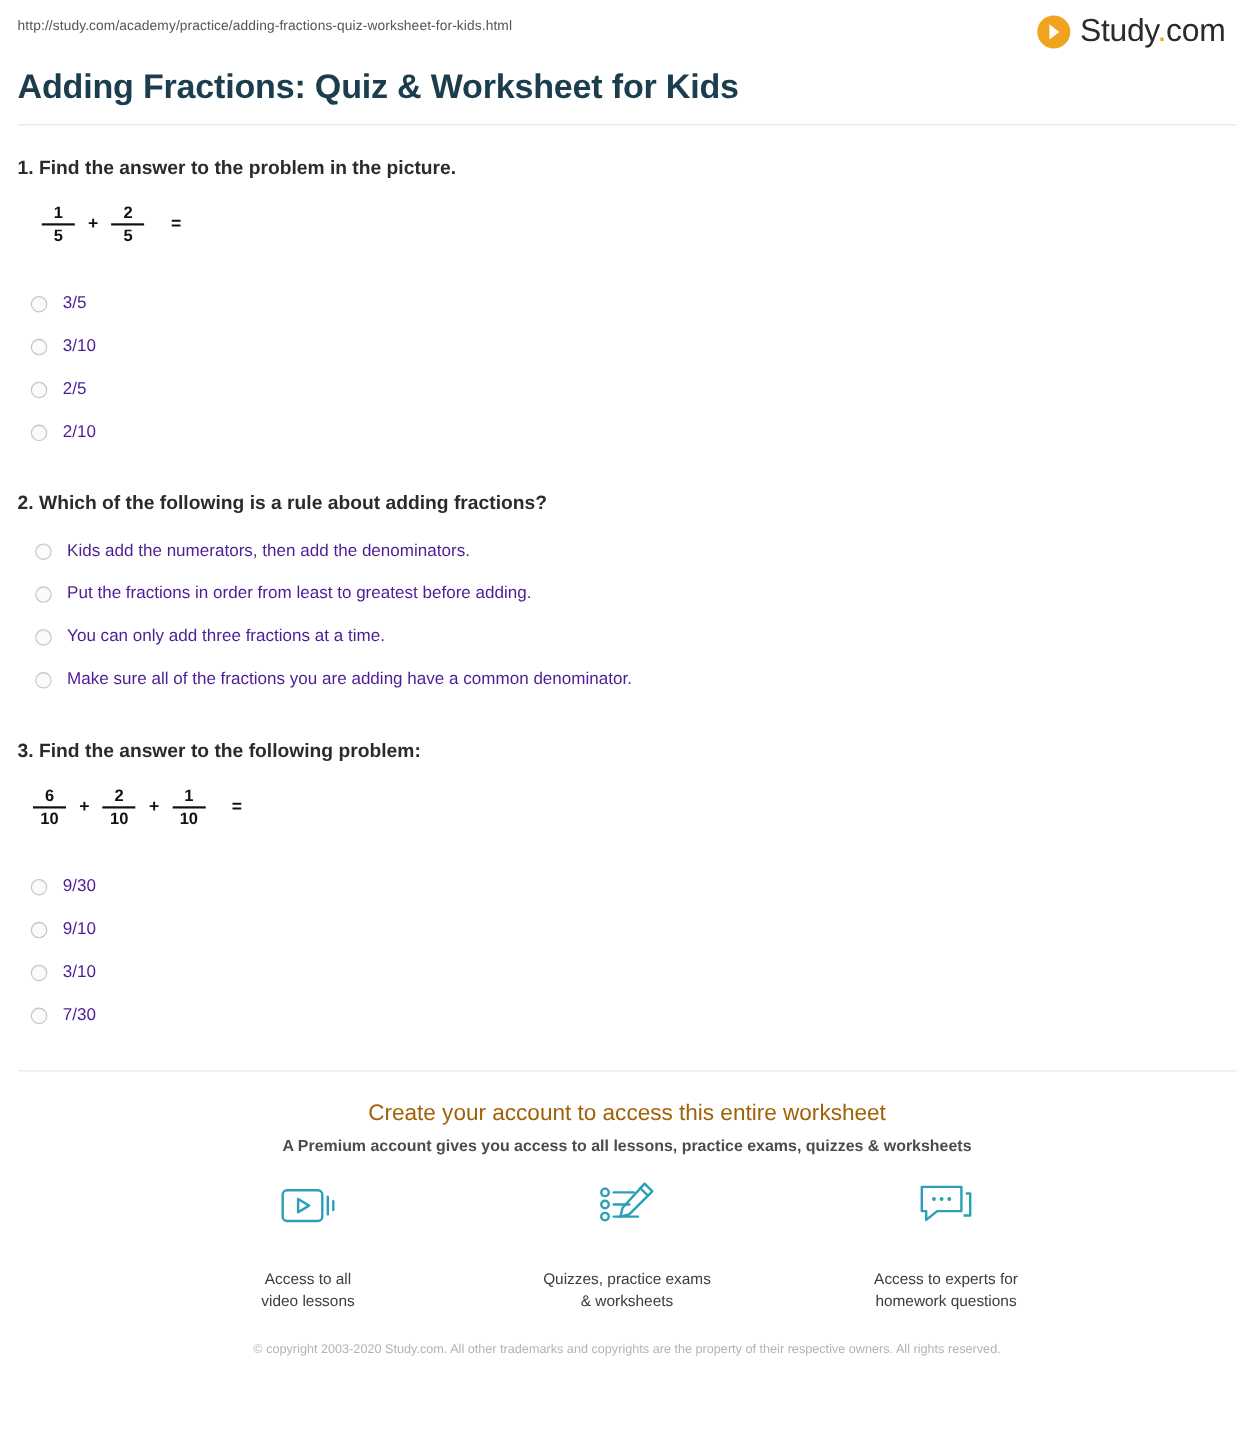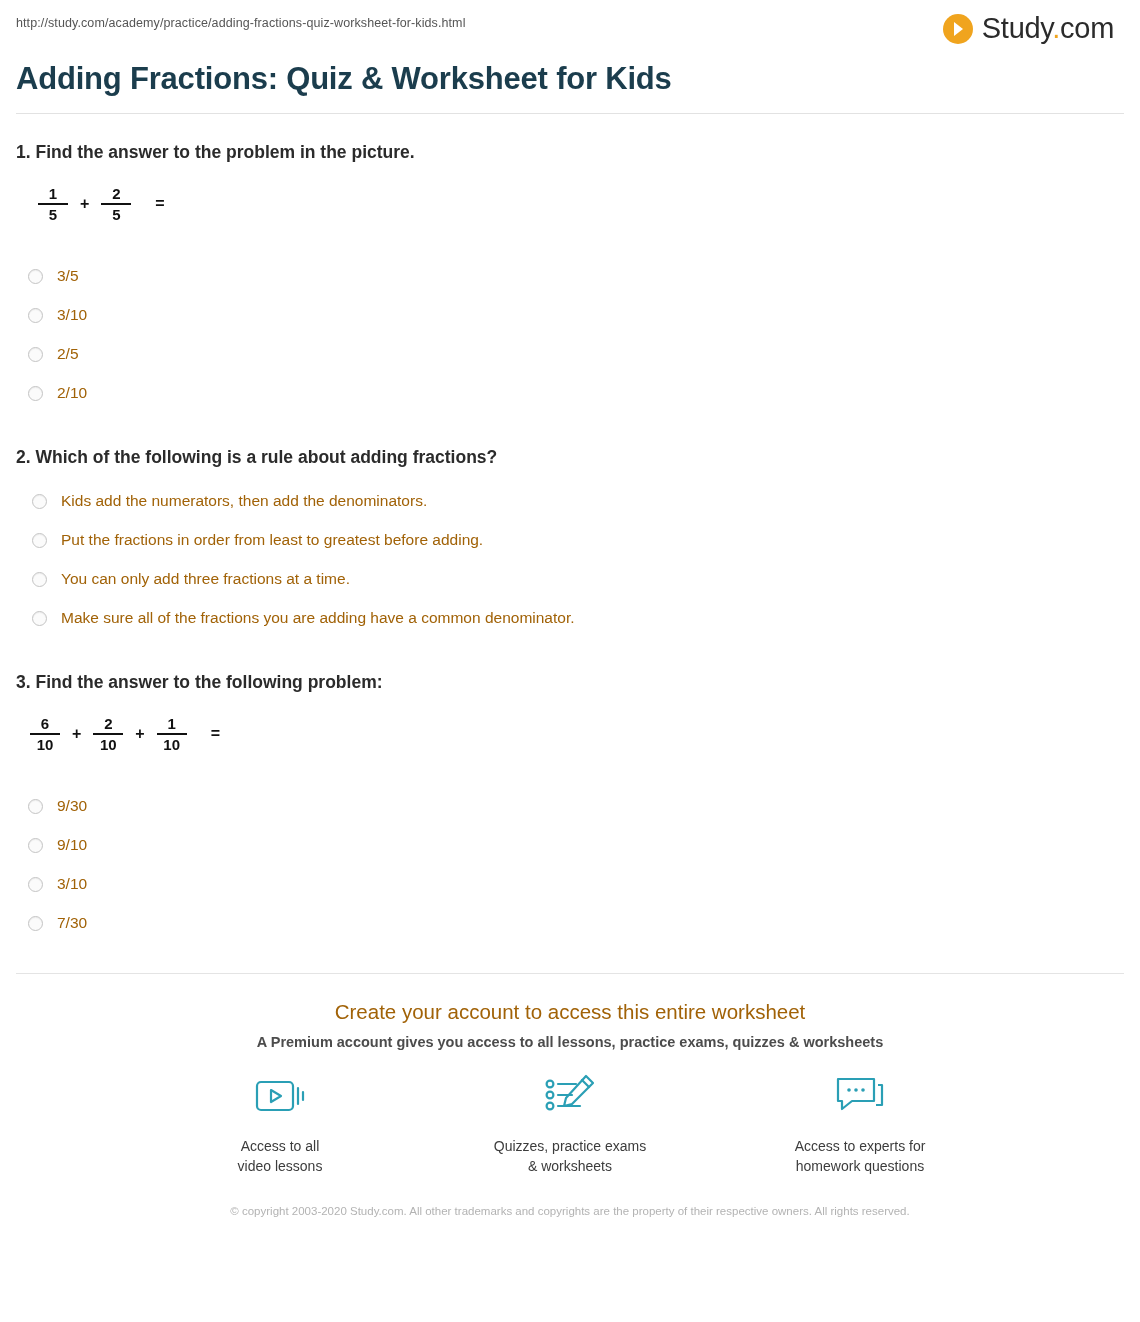--- a/index.html
+++ b/index.html
@@ -125,21 +125,21 @@
     margin: 0;
     padding: 0;
     list-style: none;
   }
   .option {
     display: flex;
     align-items: center;
     gap: 14px;
     padding: 10px 0 11px 12px;
     font-size: 15.5px;
-    color: #a16207;
+    color: #4c1d95;
   }
   .radio {
     width: 13px;
     height: 13px;
     border-radius: 50%;
     border: 1px solid #c4c4c4;
     background: #fbfbfb;
     flex: 0 0 auto;
     box-shadow: inset 0 1px 1px rgba(0,0,0,0.06);
   }
@@ -171,21 +171,21 @@
     display: flex;
     justify-content: center;
     gap: 110px;
     margin-bottom: 26px;
   }
   .feature {
     width: 180px;
     display: flex;
     flex-direction: column;
     align-items: center;
-    gap: 14px;
+    gap: 30px;
   }
   .feature-label {
     font-size: 14px;
     color: #3c3c3c;
     line-height: 1.45;
   }
   .icon-box { height: 52px; display: flex; align-items: center; justify-content: center; }
   .copyright {
     font-size: 11.5px;
     color: #b3b3b3;

